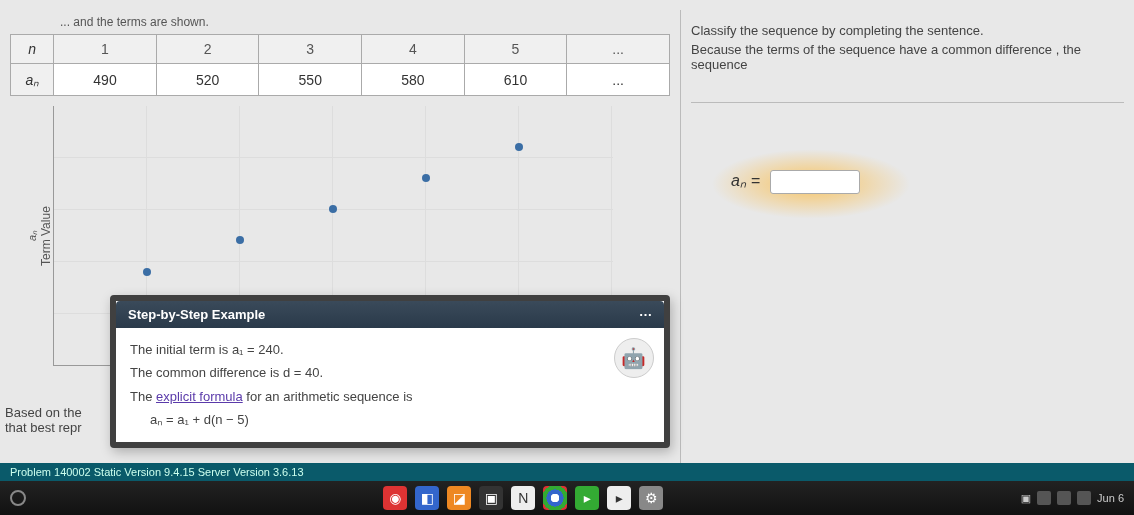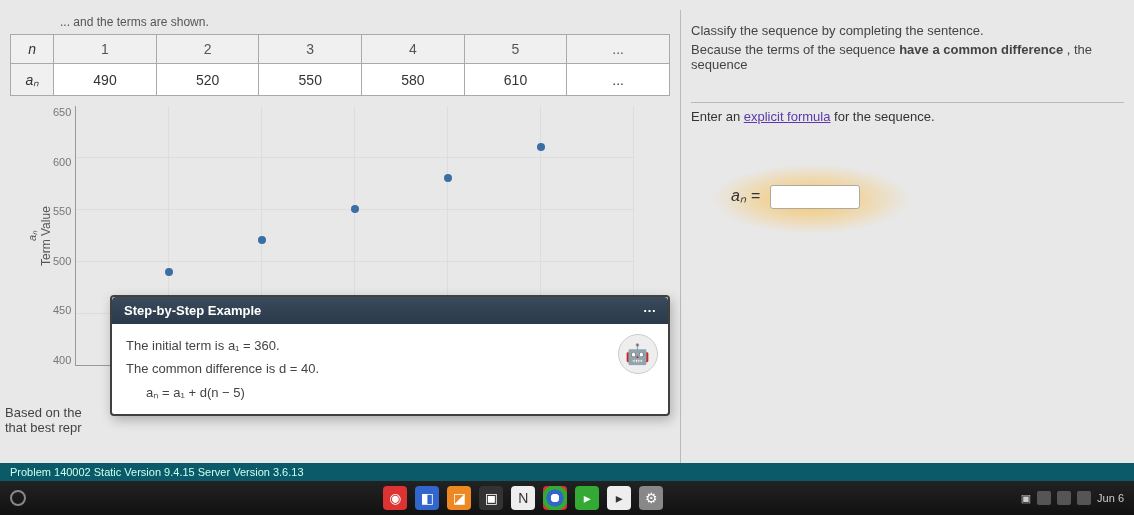--- a/index.html
+++ b/index.html
@@ -91,21 +91,21 @@
       transform: translate(-50%, 50%);
     }
     
     
     .popup {
       position: absolute;
       left: 110px;
       top: 285px;
       width: 560px;
       background: #fff;
-      border: 2px solid #404040;
+      border: 6px solid #404040;
       border-radius: 4px;
       box-shadow: 2px 4px 12px rgba(0,0,0,0.25);
       z-index: 10;
     }
     .popup-hdr {
       background: linear-gradient(#3a4a5a, #2a3a4a);
       color: #fff;
       padding: 6px 12px;
       font-weight: bold;
       border-radius: 4px 4px 0 0;
@@ -136,21 +136,21 @@
       position: absolute;
       left: 5px;
       top: 395px;
       font-size: 13px;
       color: #444;
     }
     .radio-row { margin-top: 40px; display:flex; align-items:center; gap:6px; padding-left:20px;}
     
     
     .right-head { font-size: 13px; color:#444; padding:2px 0;}
-    .right-head b { font-weight: bold;}
+    .right-head b { font-weight: normal;}
     .rp-section2 {
       margin-top: 28px;
       border-top: 1px solid #bbb;
       padding-top: 6px;
     }
     .link2 { color: #5a3aaa; text-decoration: underline; }
     .glow-input-wrap {
       margin-top: 60px;
       position: relative;
       padding-left: 40px;
@@ -247,69 +247,59 @@
         <td>...</td>
       </tr>
     </tbody>
       </table>
 
     <div class="chart-wrap">
       <div class="ylabel">
         <span>Term Value</span><br>
         <span class="sub">aₙ</span>
       </div>
-      <div class="yticks">
-        <div>650</div>
-        <div>600</div>
-        <div>550</div>
-        <div>500</div>
-        <div>450</div>
-        <div>400</div>
-      </div>
       <div class="plot">
         <div class="pt" style="left:93px;bottom:93px"></div>
         <div class="pt" style="left:186px;bottom:125px"></div>
         <div class="pt" style="left:279px;bottom:156px"></div>
         <div class="pt" style="left:372px;bottom:187px"></div>
         <div class="pt" style="left:465px;bottom:218px"></div>
       </div>
     </div>
 
     <div class="popup">
       <div class="popup-hdr">
         <span>Step-by-Step Example</span>
         <span>⋯</span>
       </div>
       <div class="popup-content">
         <div class="mascot">🤖</div>
-        <div><span>The initial term is </span><span>a₁ = 360</span>.</div>
+        <div><span>The initial term is </span><span>a₁ = 240</span>.</div>
         <div><span>The common difference is </span><span>d = 40</span>.</div>
+        <div><span>The </span><span class="link">explicit formula</span><span> for an arithmetic sequence is</span></div>
         <div style="padding-left:20px">aₙ = a₁ + d(n − 5)</div>
       </div>
     </div>
 
     <div class="below-popup">
       <div>Based on the</div>
       <div>that best repr</div>
       <div class="radio-row">
         <input type="radio" checked="" style="">
         <label>Linear</label>
       </div>
     </div>
   </div>
 
   <div class="right-panel">
     <div class="right-head">Classify the sequence by completing the sentence.</div>
     <div class="right-head">
       <span>Because the terms of the sequence </span><b>have a common difference</b><span> , the sequence</span>
     </div>
     <div class="rp-section2">
-      <div>
-        <span>Enter an </span><span class="link2">explicit formula</span><span> for the sequence.</span>
-      </div>
       <div class="glow-input-wrap">
         <div class="glow"></div>
         <span class="an-label">aₙ =</span>
         <input class="an-input" type="text" style="">
       </div>
     </div>
   </div>
 </div>
 
 <div class="footer-info">Problem 140002   Static Version 9.4.15   Server Version 3.6.13</div>

